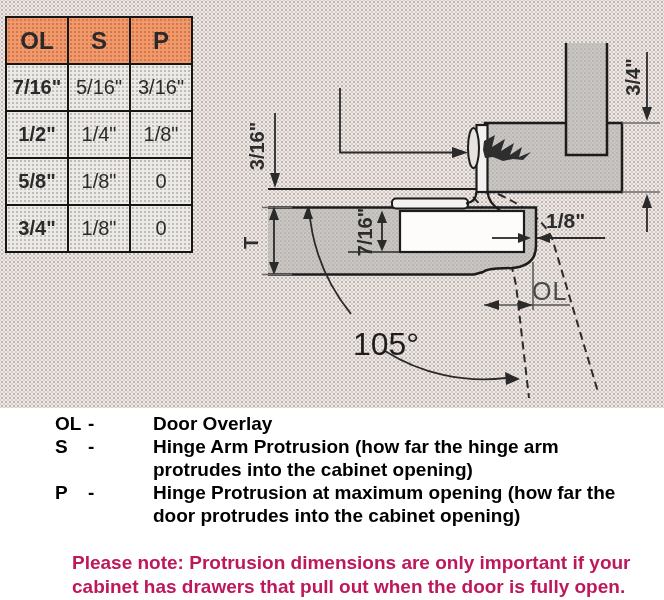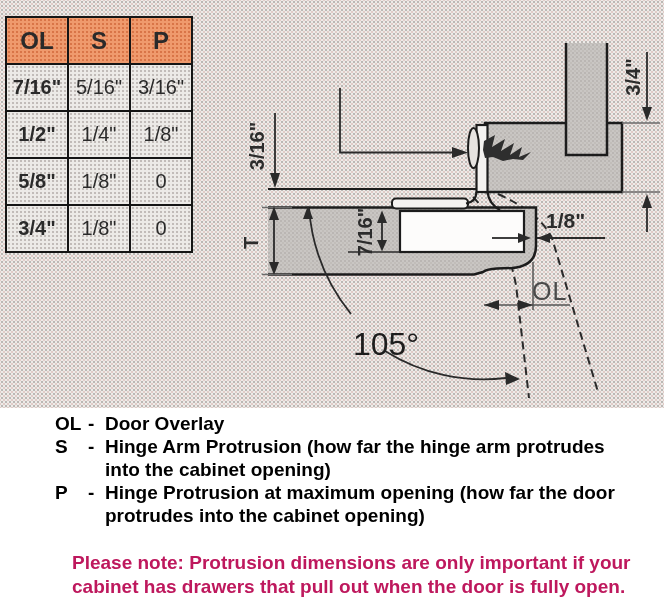--- a/index.html
+++ b/index.html
@@ -52,21 +52,21 @@
   .lbl-1-8{left:546px;top:209px;font-size:21px;font-weight:bold;}
   .lbl-OL{left:532px;top:277px;font-size:25px;font-weight:400;color:#4a4a4a;letter-spacing:1px;}
   .lbl-105{left:344px;top:306px;width:84px;font-size:32px;font-weight:normal;color:#1d1d1d;text-align:center;margin-top:20px;}
 
   
   .legend{position:absolute;left:55px;top:412px;width:578px;color:#000;
           font-size:19px;line-height:23px;font-weight:bold;}
   .legend-row{display:flex;align-items:flex-start;}
   .legend-term{flex:0 0 33px;}
   .legend-sep{flex:0 0 17px;}
-  .legend-desc{flex:1;}
+  .legend-desc{flex:1;margin-left:48px;}
   .note{position:absolute;left:72px;top:551px;width:578px;color:#be185d;
         font-size:19px;line-height:24px;font-weight:bold;}
 </style>
 </head>
 <body>
 
 <div class="page">
 
   <div class="diagram-area">
 

